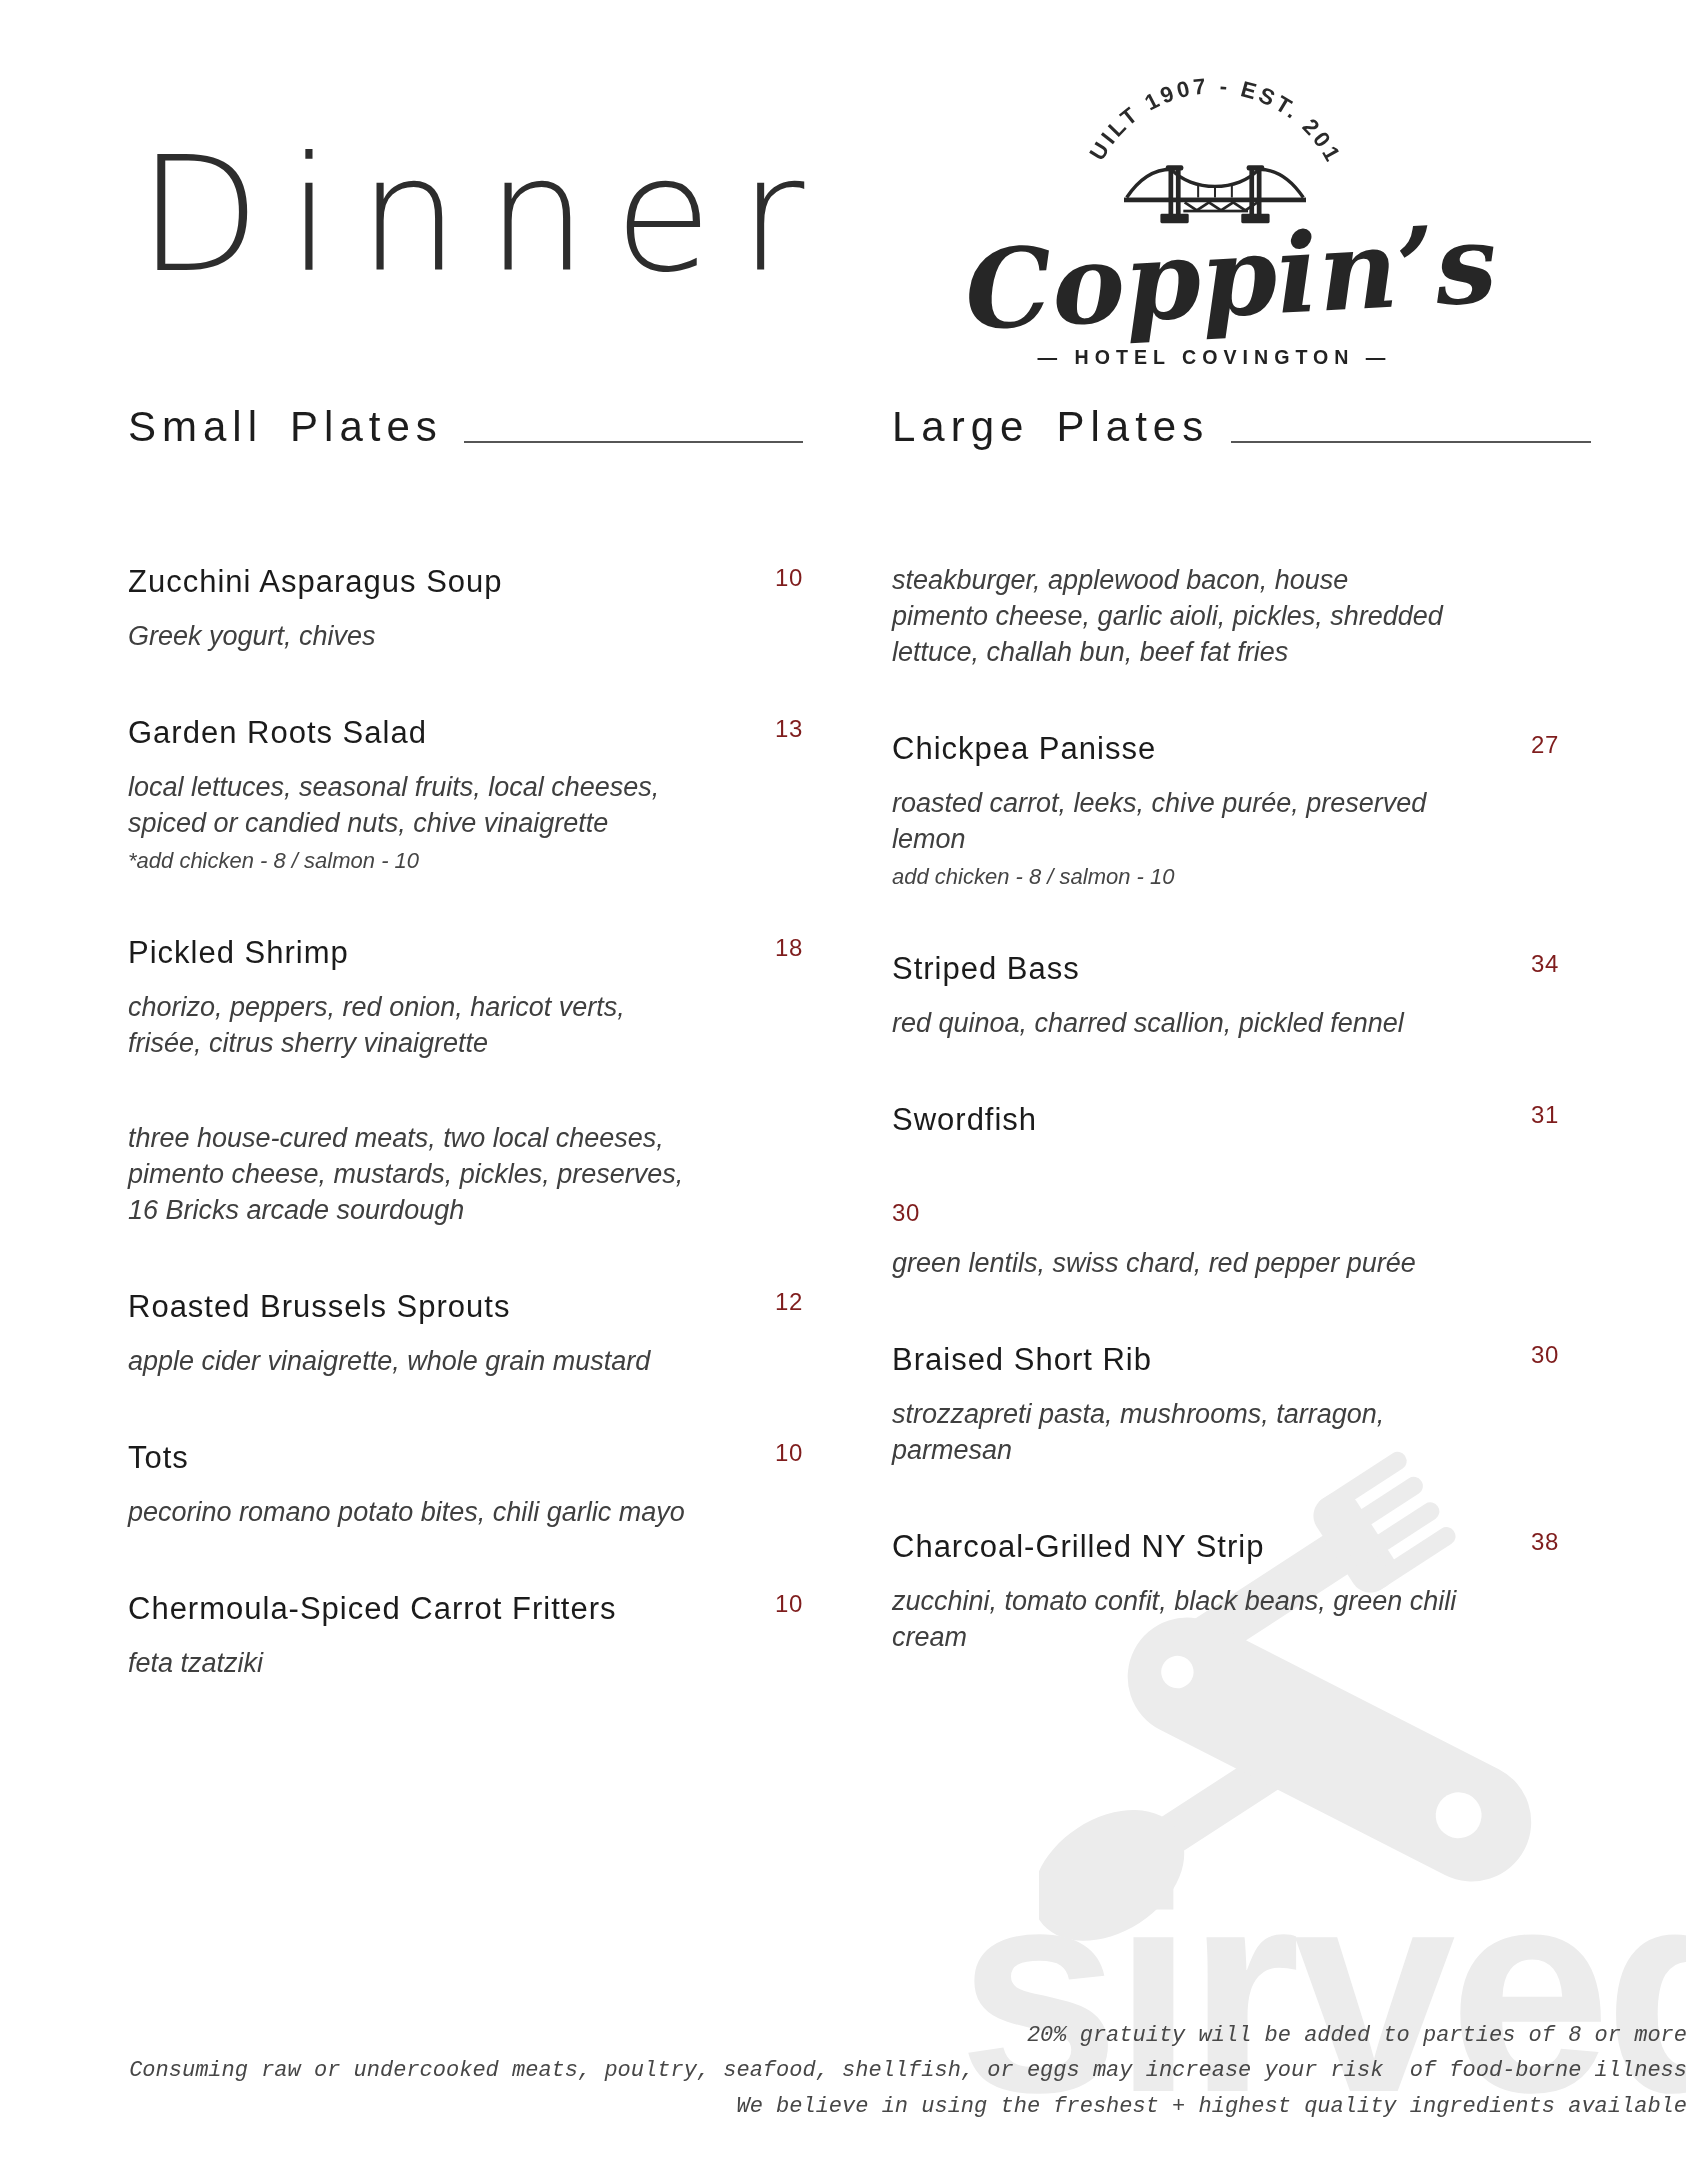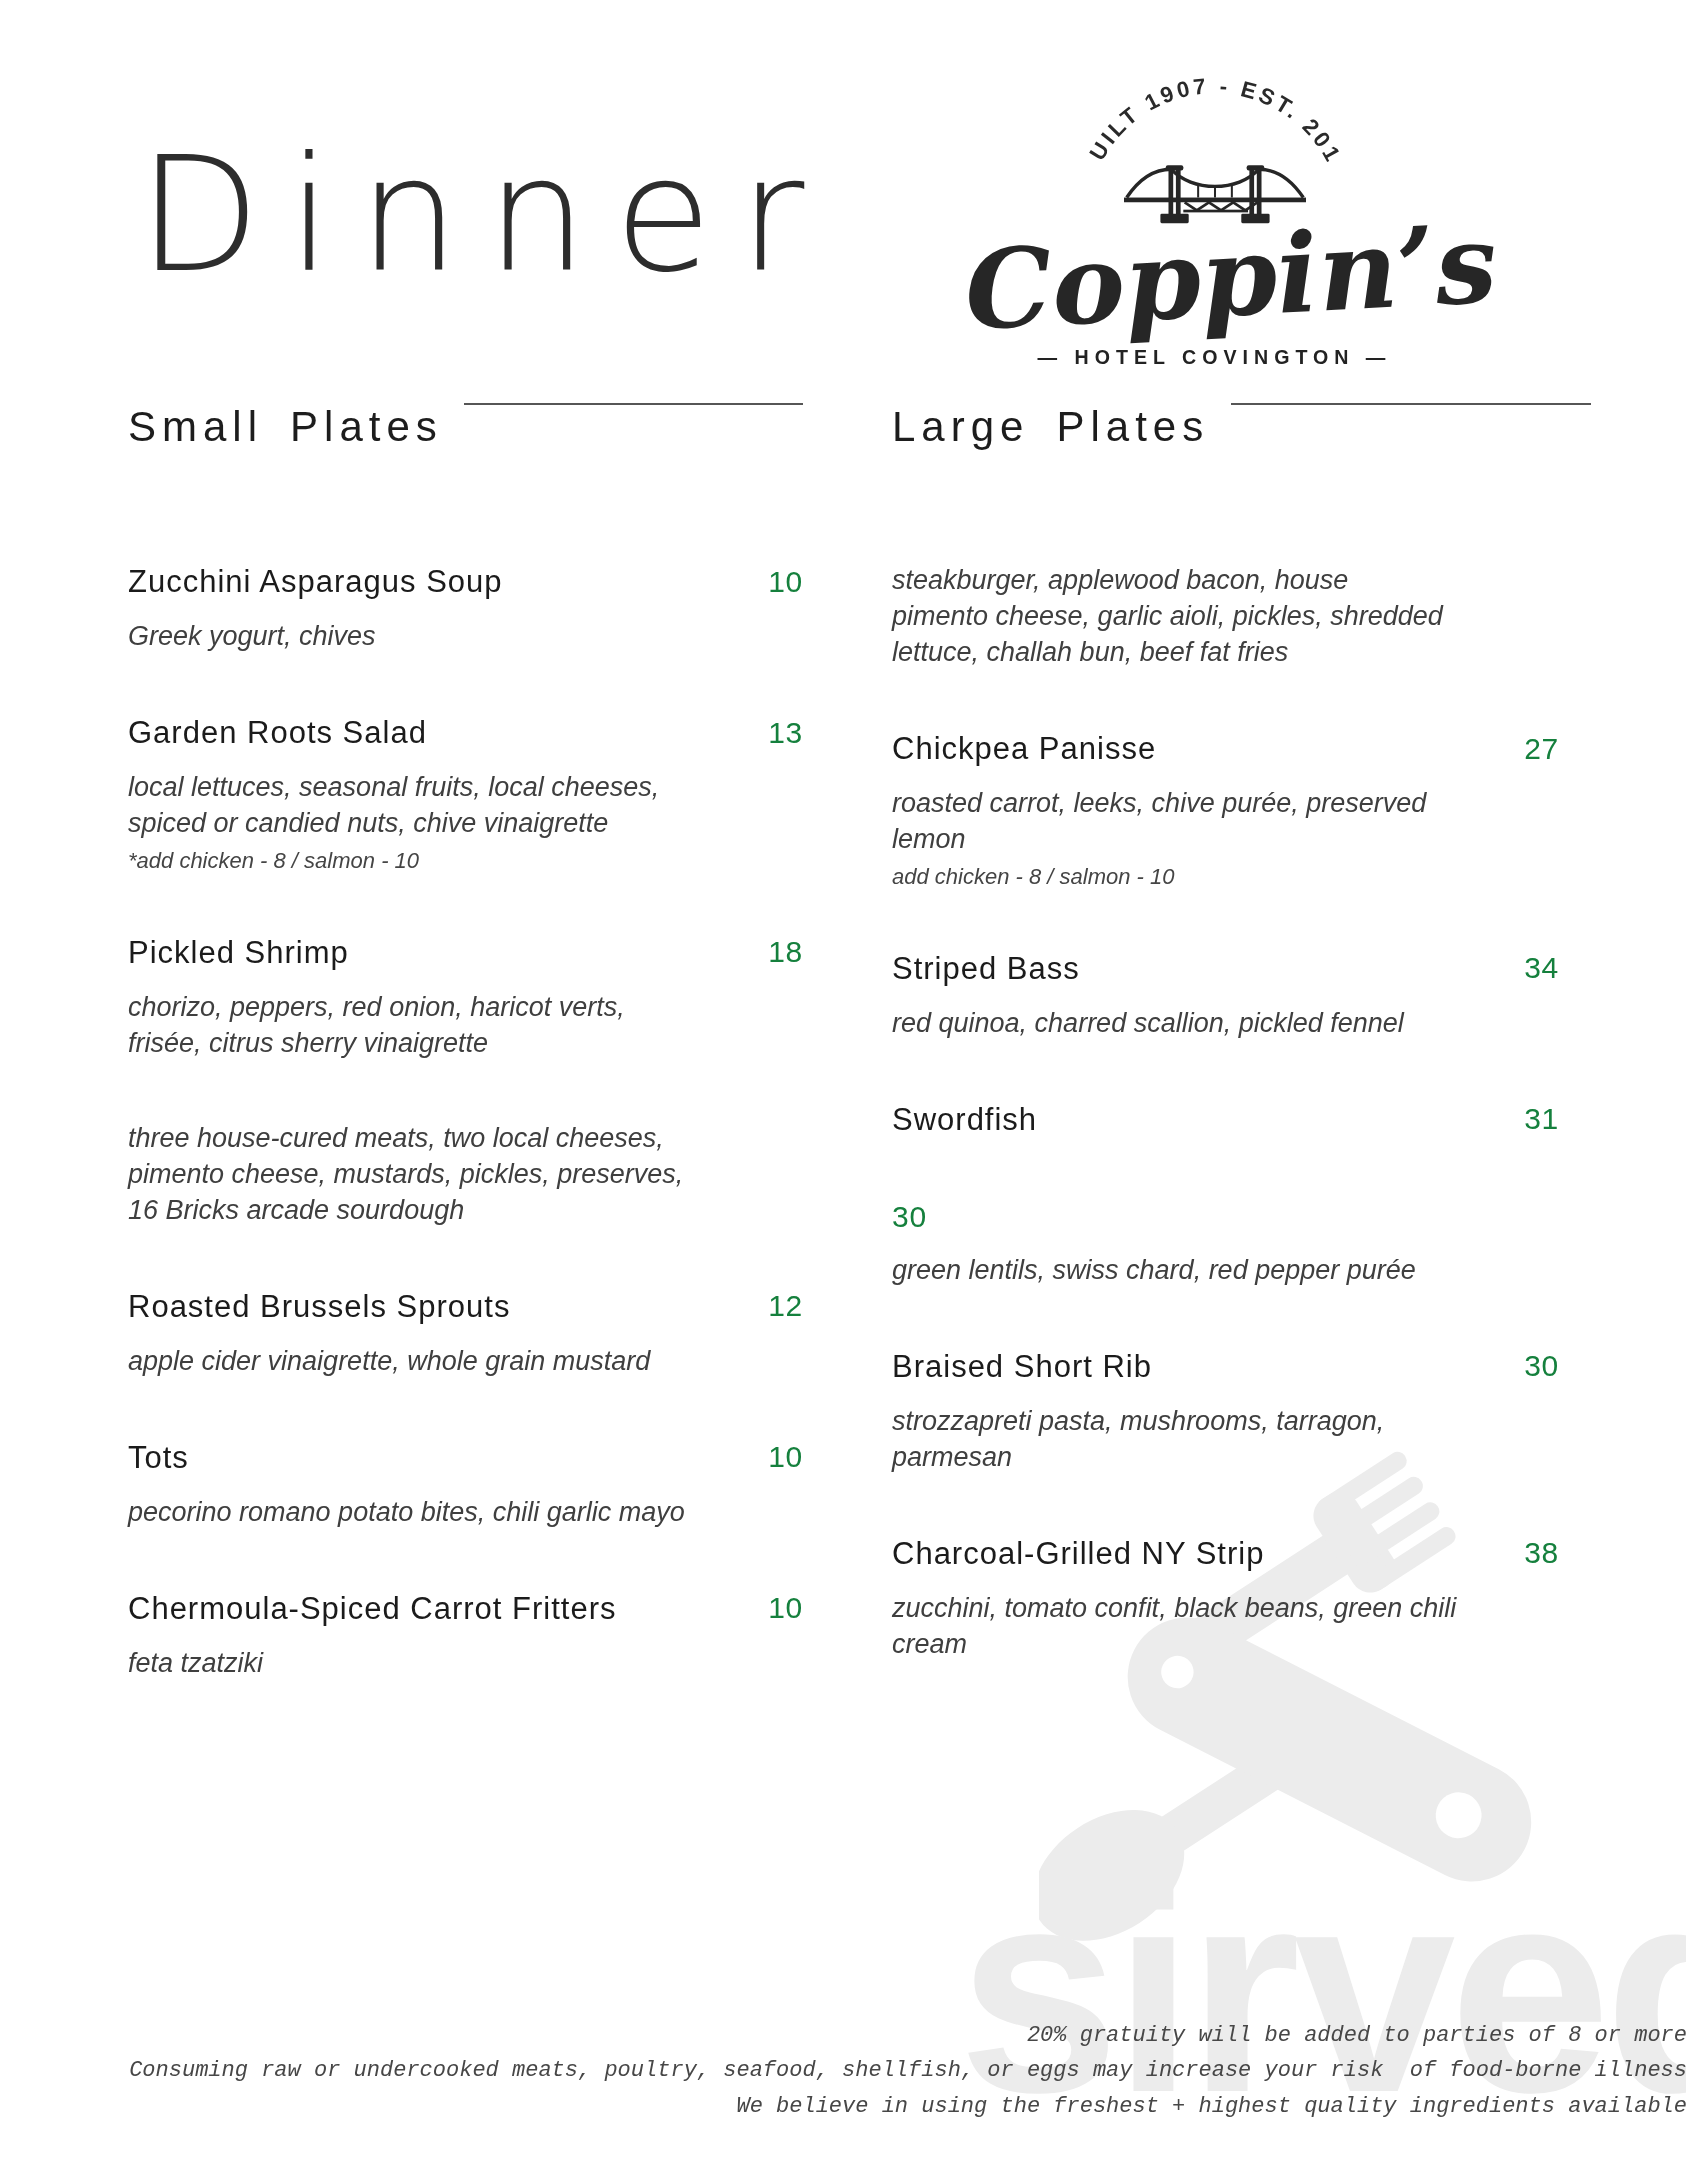--- a/index.html
+++ b/index.html
@@ -30,29 +30,29 @@
     font-style:italic;font-weight:bold;font-size:109px;line-height:1.05;
     margin-top:-9.4px;transform:rotate(-3deg);color:#262626;white-space:nowrap;
   }
   .logo-tagline{
     margin-top:10.8px;font-size:19.6px;font-weight:bold;letter-spacing:6px;color:#222222;white-space:nowrap;
   }
   
   .col{position:absolute;top:403px;}
   .col-left{left:128px;width:675px;}
   .col-right{left:892px;width:667px;}
-  .sec-head{display:flex;align-items:flex-start;}
+  .sec-head{display:flex;align-items:flex-end;}
   .sec-title{font-size:42px;letter-spacing:6px;word-spacing:9.4px;line-height:1.15;color:#1d1d1d;white-space:nowrap;}
   .sec-rule{flex:1;border-bottom:2px solid #565656;margin-left:21.6px;margin-bottom:8px;}
   .col-right .sec-rule{margin-right:-32px;}
   .items{margin-top:111px;}
   .item{margin-bottom:59px;}
   .irow{display:flex;justify-content:space-between;align-items:flex-start;}
   .iname{font-size:31px;letter-spacing:1px;line-height:1.26;color:#1b1b1b;}
-  .iprice{font-size:30px;letter-spacing:0.7px;line-height:1.2;color:#15803d;padding-top:1.3px;text-align:center;}
+  .iprice{font-size:24px;letter-spacing:0.7px;line-height:1.2;color:#7f1d1d;padding-top:1.3px;text-align:center;}
   .idesc{
     font-size:27px;font-style:italic;color:#3f3f3f;
     line-height:36px;margin-top:17px;max-width:607px;white-space:pre-line;
   }
   .inote{font-size:22px;font-style:italic;color:#454545;margin-top:5.4px;line-height:27px;}
   
   .footer{position:absolute;left:16px;right:0;top:2023px;text-align:right;font-family:Liberation Mono, monospace;}
   .footer-line{
     font-size:22px;font-style:italic;color:#474747;line-height:26px;
     margin-bottom:9.4px;white-space:pre-wrap;

